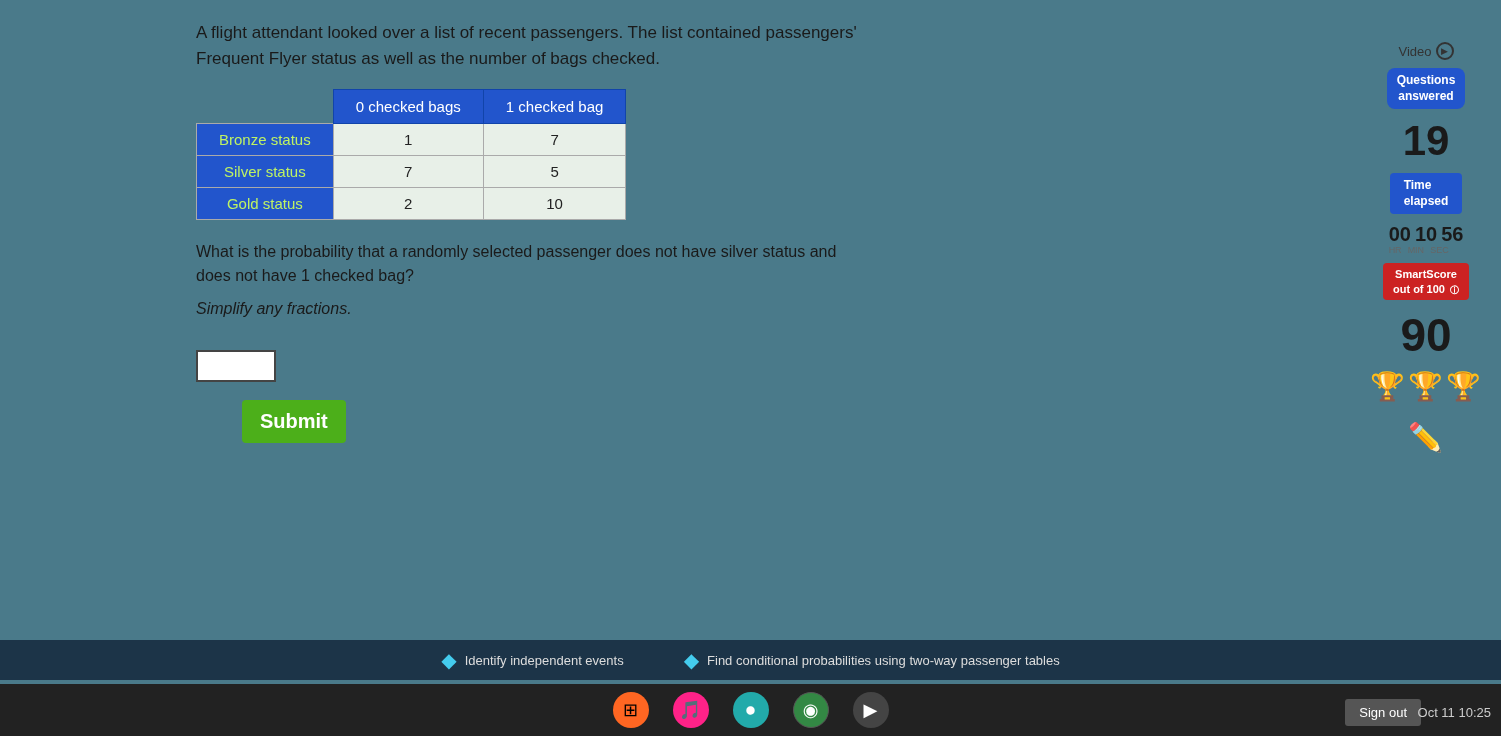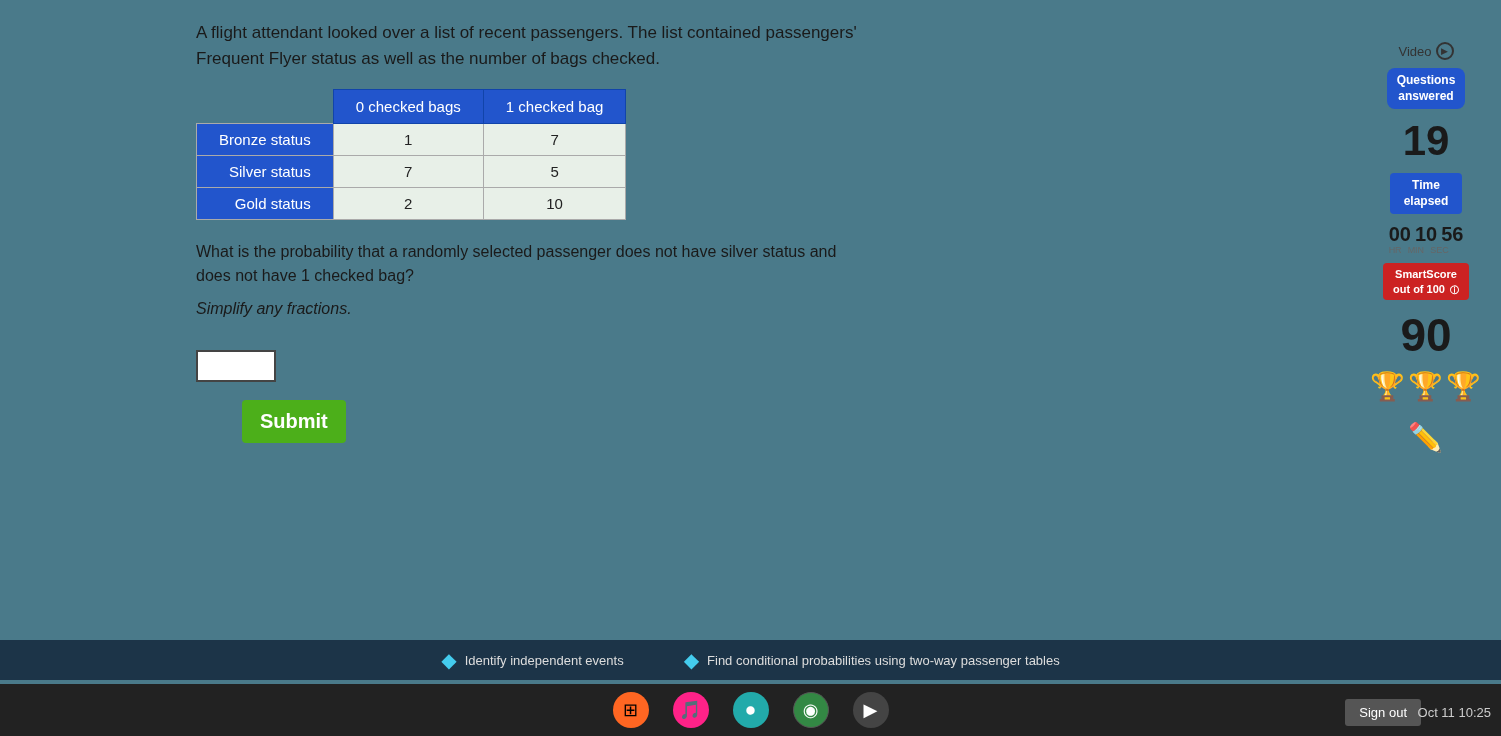--- a/index.html
+++ b/index.html
@@ -50,22 +50,22 @@
     table td {
       padding: 7px 22px;
       border: 1px solid #aaa;
       text-align: center;
       background-color: #e8f0e8;
       color: #222;
     }
 
     table td.row-label {
       background-color: #2255cc;
-      color: #ffffff;
-      text-align: right;
+      color: #bef264;
+      text-align: center;
       font-weight: normal;
     }
 
     .prob-question {
       font-size: 16px;
       color: #1a1a1a;
       margin-bottom: 12px;
       line-height: 1.5;
     }
 
@@ -149,21 +149,21 @@
       color: #1a1a1a;
     }
 
     .time-elapsed-badge {
       background: #2255cc;
       color: white;
       font-size: 12px;
       font-weight: bold;
       padding: 5px 14px;
       border-radius: 4px;
-      text-align: center;
+      text-align: left;
       line-height: 1.3;
     }
 
     .timer-display {
       display: flex;
       gap: 2px;
       align-items: flex-start;
       margin-top: 2px;
     }
 

